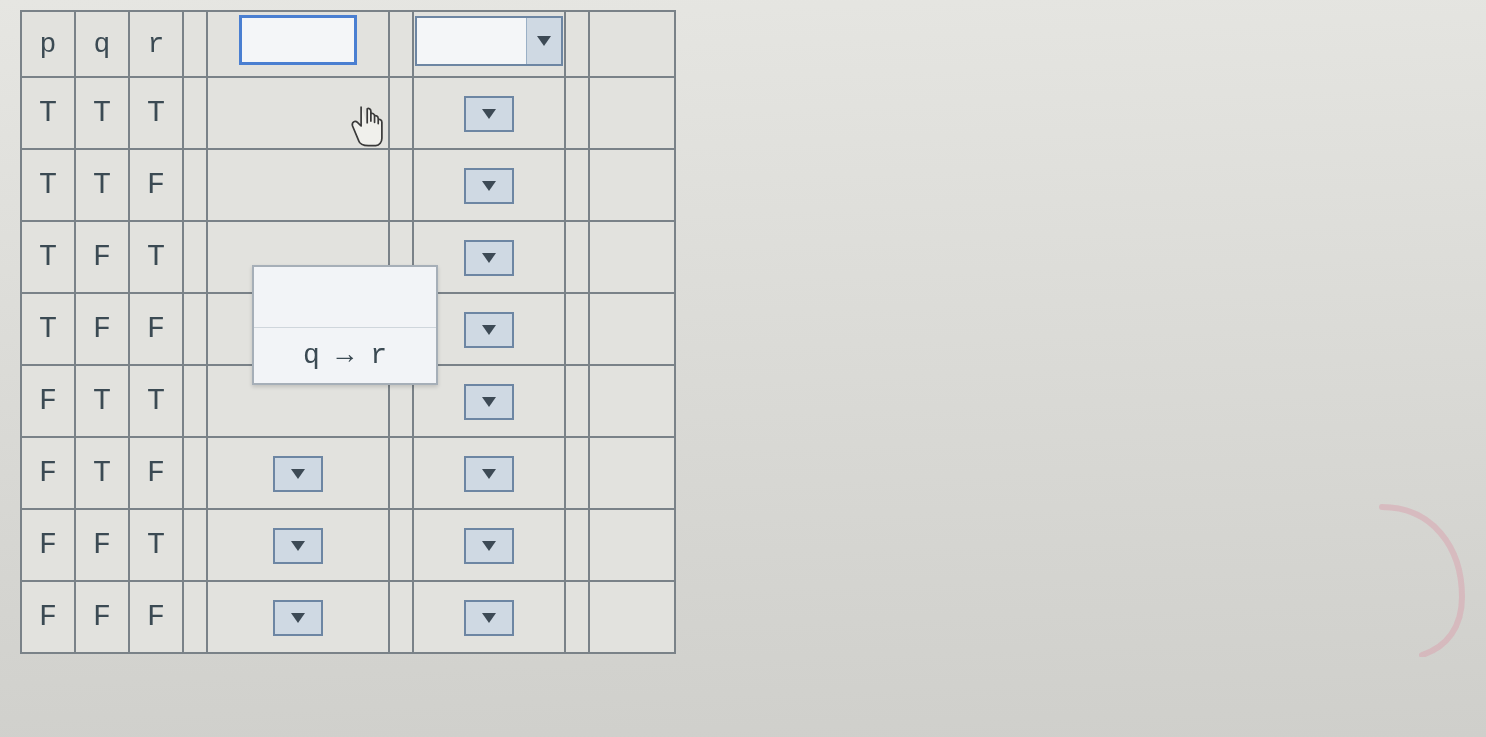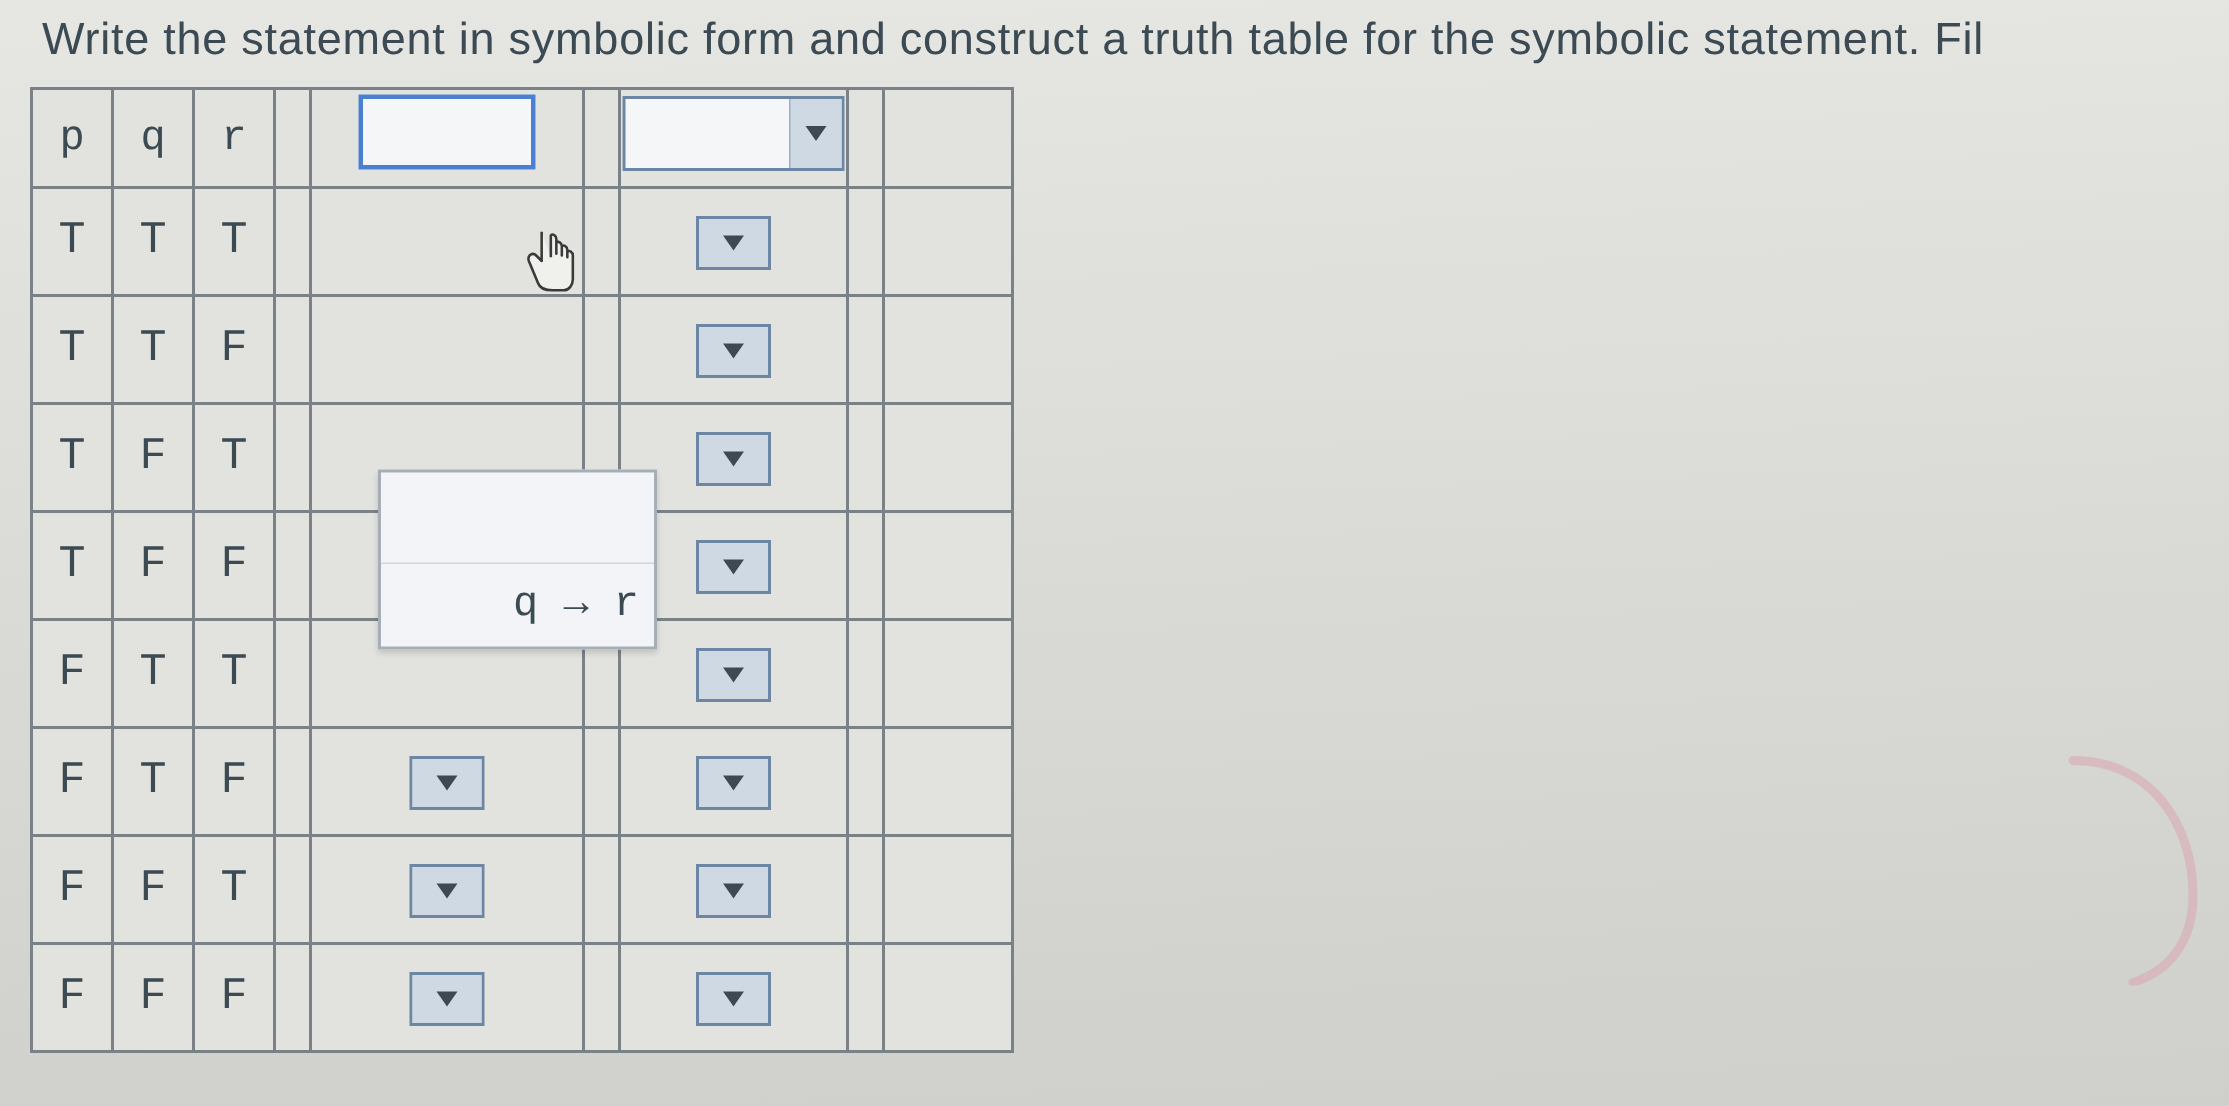--- a/index.html
+++ b/index.html
@@ -129,21 +129,21 @@
     background: #f2f4f7;
     border: 2px solid #a6afb8;
     box-shadow: 0 2px 4px rgba(0,0,0,.15);
     font-family: "Courier New", monospace;
     color: #3b4a53;
     font-size: 28px;
     z-index: 20;
   }
   .dd-open .opt {
     padding: 12px 10px;
-    text-align: right;
+    text-align: center;
   }
   .dd-open .blank {
     height: 60px;
     border-bottom: 1px solid #cfd6dc;
   }
 
   
   .cursor {
     position: absolute;
     left: 326px;
@@ -168,21 +168,20 @@
   
   .gapcell { border-left: none !important; border-right: none !important; background:#e2e2de; }
 
 </style>
 </head>
 <body>
 <div class="page">
 
 
 
-<div class="instruction">Write the statement in symbolic form and construct a truth table for the symbolic statement. Fil</div>
 
 <div style="position:relative; display:inline-block;">
 <table class="truth">
   <colgroup>
     <col class="col-var">
           <col class="col-var">
           <col class="col-var">
     <col class="col-gap1">
     <col class="col-mid">
     <col class="col-gap2">

